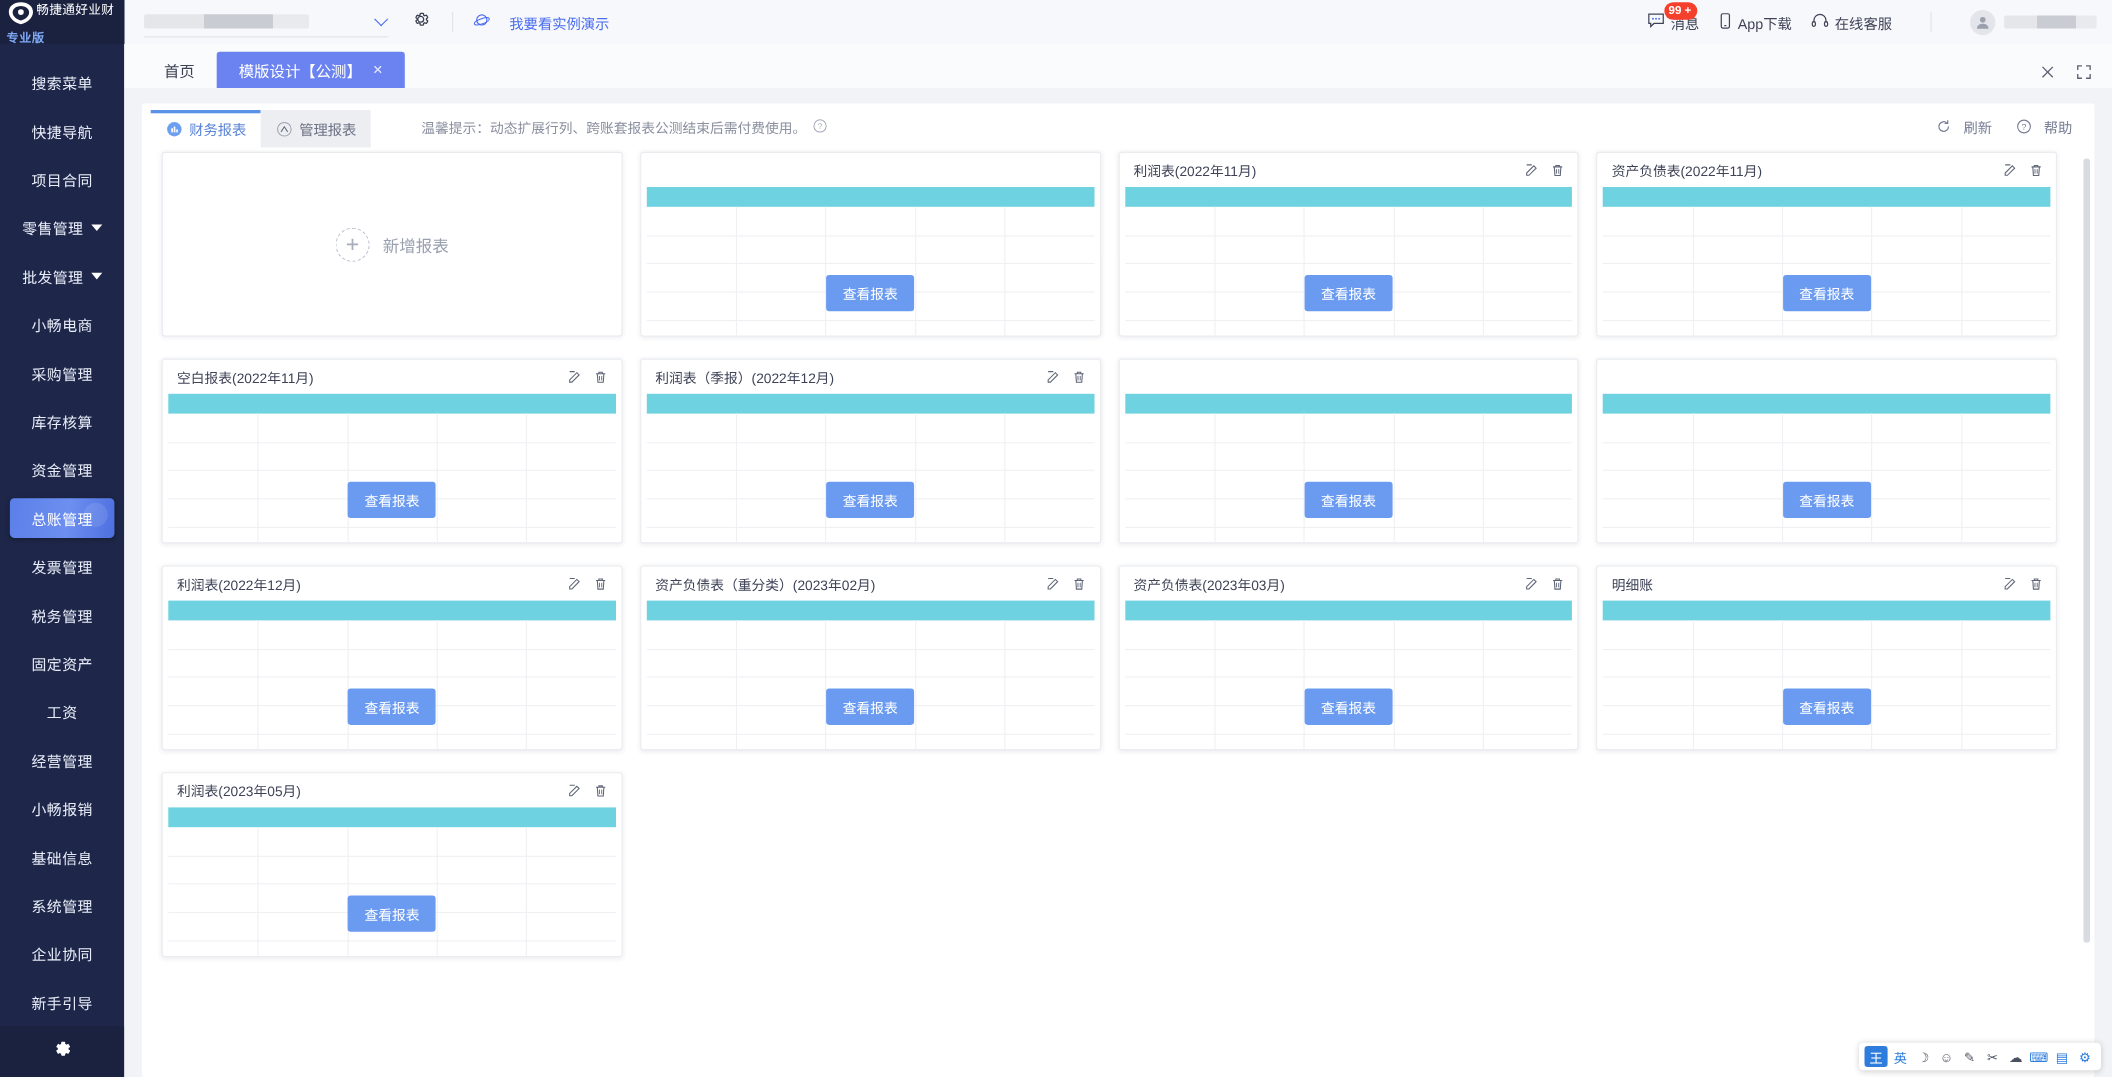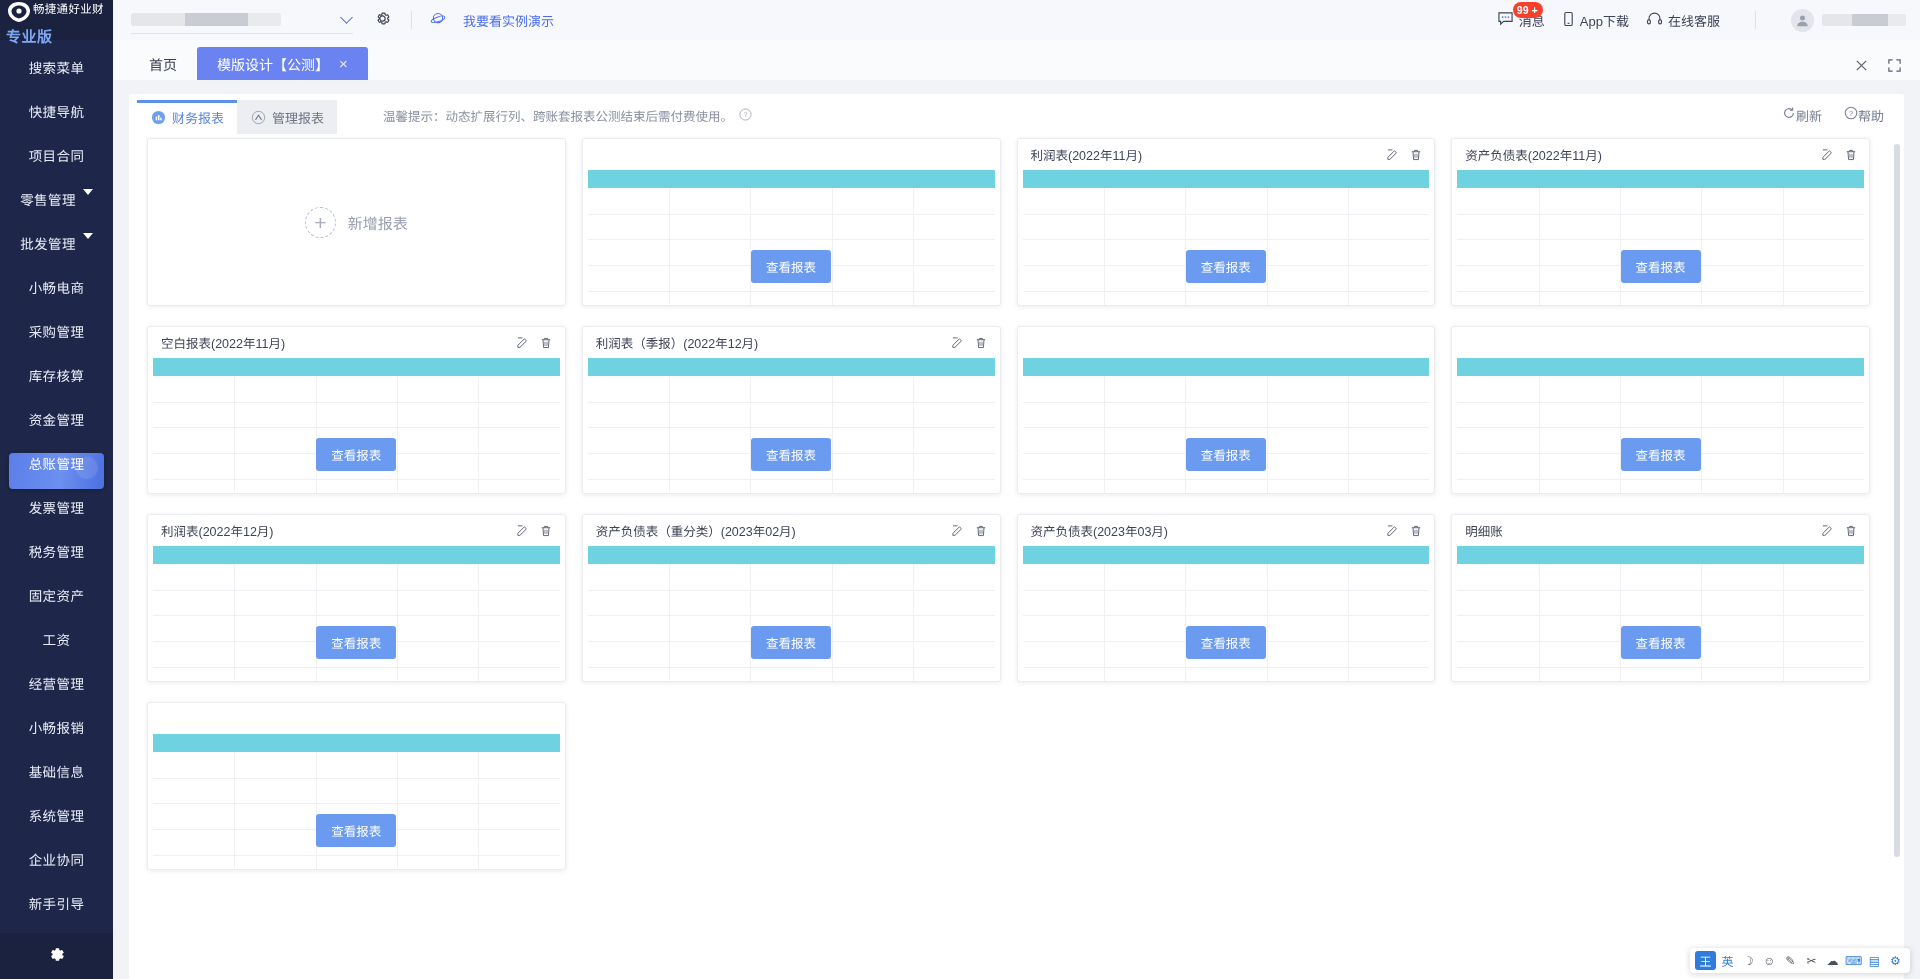--- a/index.html
+++ b/index.html
@@ -36,34 +36,34 @@
     color: #ffffff;
     font-size: 11.5px;
     letter-spacing: .3px;
     white-space: nowrap;
     margin-left: 1px;
   }
   .brand-sub {
     position: absolute;
     left: 6px; top: 25px;
     color: #7fa9f5;
-    font-size: 15px;
+    font-size: 11px;
     font-weight: bold;
     letter-spacing: .5px;
   }
   .nav {
     margin-top: 17px;
     flex: 1 1 auto;
     overflow: hidden;
   }
   .nav-item {
     height: 36px;
     margin: 0 9px 8px 9px;
     border-radius: 4px;
-    display: flex; justify-content: center;
+    display: flex; align-items: center; justify-content: center;
     color: #e7ecf8;
     font-size: 13.5px;
     letter-spacing: .4px;
     position: relative;
     cursor: pointer;
     white-space: nowrap;
   }
   .nav-item.active {
     background: linear-gradient(100deg,#5b7fe8 0%, #6c8ff0 55%, #4d6fe0 100%);
     color: #ffffff;
@@ -242,21 +242,21 @@
     display: flex; align-items: center; gap: 6px;
     margin-left: 46px;
     padding-bottom: 9px;
   }
   .panel-head-right {
     margin-left: auto;
     display: flex; align-items: center; gap: 22px;
     padding: 0 20px 9px 0;
     font-size: 13px; color: #7a8096;
   }
-  .phr-btn { display: flex; align-items: flex-start; gap: 0; cursor: pointer; }
+  .phr-btn { display: flex; align-items: flex-end; gap: 11px; cursor: pointer; }
 
   
   .grid-wrap {
     position: absolute;
     left: 0; right: 0; top: 40px; bottom: 0;
     overflow: hidden;
     padding: 4px 18px 0 18px;
   }
   .grid {
     display: grid;
@@ -932,20 +932,35 @@
                     <div class="hl" style="top:88%"></div>
                     <div class="vl" style="left:20%"></div>
                     <div class="vl" style="left:40%"></div>
                     <div class="vl" style="left:60%"></div>
                     <div class="vl" style="left:80%"></div>
                   </div>
                 </div>
                 <button class="view-btn">查看报表</button>
               </div>
               <div class="card">
+                <div class="card-title-row">
+                  <span class="card-title">利润表(2023年05月)</span>
+                  <span class="card-ico">
+                    <svg width="14" height="14" viewBox="0 0 15 15">
+                      <path d="M2 12.2V10l7-7 2.2 2.2-7 7z" fill="none" stroke="#606677" stroke-width="1.05"></path>
+                      <path d="M2 2h5" fill="none" stroke="#606677" stroke-width="1.05"></path>
+                    </svg>
+                  </span>
+                  <span class="card-ico">
+                    <svg width="14" height="14" viewBox="0 0 15 15">
+                      <path d="M3 4h9M5.8 4V2.6h3.4V4M4.3 4l.6 8.4h5.2L10.7 4" fill="none" stroke="#606677" stroke-width="1.05"></path>
+                      <path d="M6.4 6.2v4.4M8.6 6.2v4.4" stroke="#606677" stroke-width=".9"></path>
+                    </svg>
+                  </span>
+                </div>
                 <div class="thumb">
                   <div class="thumb-header"></div>
                   <div class="thumb-rows">
                     <div class="hl" style="top:22%"></div>
                     <div class="hl" style="top:44%"></div>
                     <div class="hl" style="top:66%"></div>
                     <div class="hl" style="top:88%"></div>
                     <div class="vl" style="left:20%"></div>
                     <div class="vl" style="left:40%"></div>
                     <div class="vl" style="left:60%"></div>

